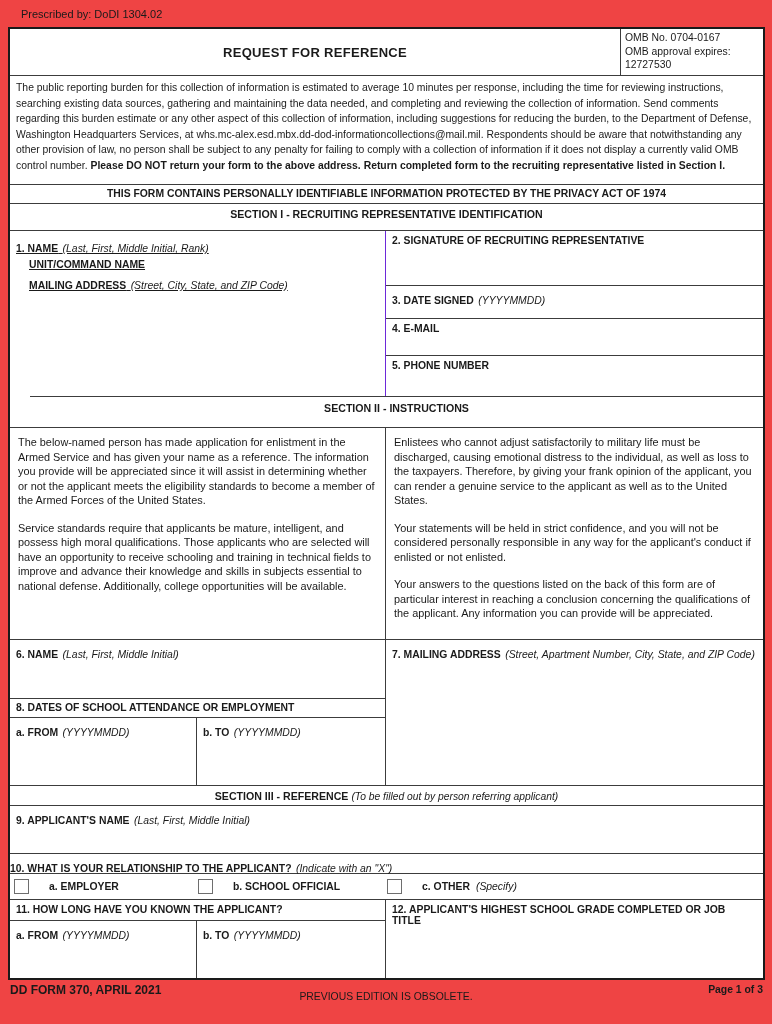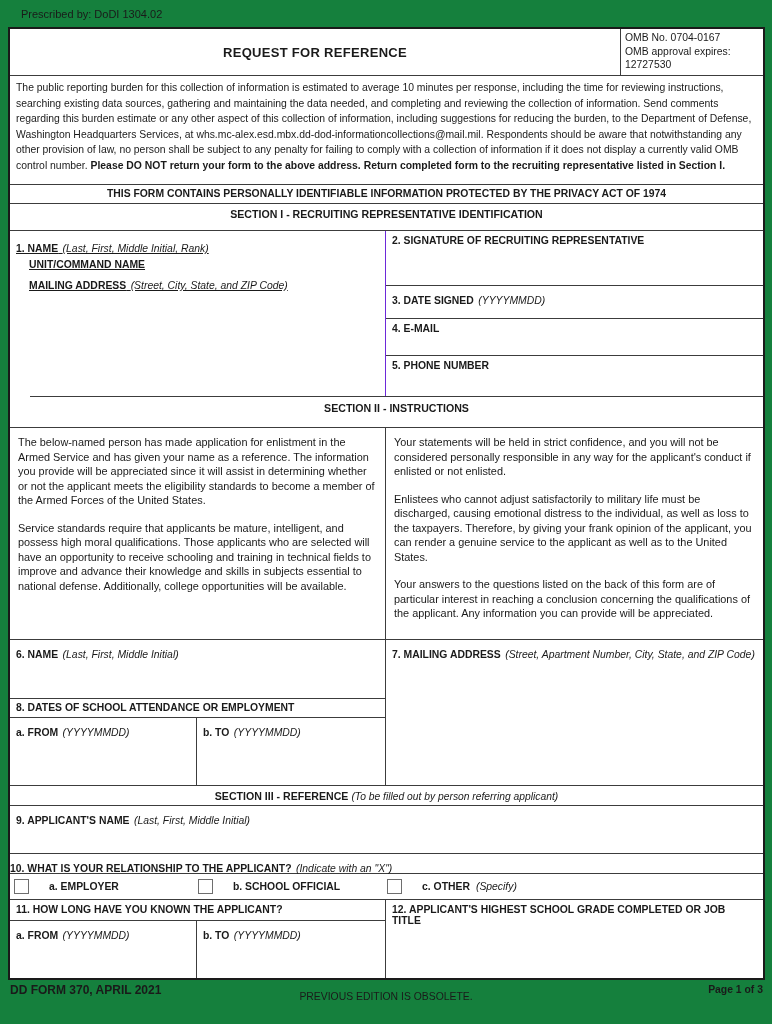--- a/index.html
+++ b/index.html
@@ -1,21 +1,21 @@
 <!DOCTYPE html>
 <html><head>
 <meta charset="utf-8">
 <style>
   * { box-sizing: border-box; margin: 0; padding: 0; }
   html,body { background:#ffffff; }
   .page {
     position: relative;
     width: 772px;
     height: 1024px;
-    background: #15803d;
+    background: #ef4444;
     font-family: "Liberation Sans", sans-serif;
     color: #1a1a1a;
     overflow: hidden;
   }
   .prescribed {
     position: absolute; top: 8px; left: 21px;
     font-size: 11px;
   }
   .form-box {
     position: absolute; left: 8px; top: 27px; width: 757px;
@@ -154,22 +154,22 @@
     </div>
 
     <div class="band2 row-border">SECTION II - INSTRUCTIONS</div>
 
     <div class="instr-row row-border">
       <div class="instr-col instr-left">
         <p>The below-named person has made application for enlistment in the Armed Service and has given your name as a reference.  The information you provide will be appreciated since it will assist in determining whether or not the applicant meets the eligibility standards to become a member of the Armed Forces of the United States.</p>
         <p>Service standards require that applicants be mature, intelligent, and possess high moral qualifications.  Those applicants who are selected will have an opportunity to receive schooling and training in technical fields to improve and advance their knowledge and skills in subjects essential to national defense.  Additionally, college opportunities will be available.</p>
       </div>
       <div class="instr-col instr-right">
+        <p>Enlistees who cannot adjust satisfactorily to military life must be discharged, causing emotional distress to the individual, as well as loss to the taxpayers.  Therefore, by giving your frank opinion of the applicant, you can render a genuine service to the applicant as well as to the United States.</p>
         <p>Your statements will be held in strict confidence, and you will not be considered personally responsible in any way for the applicant's conduct if enlisted or not enlisted.</p>
-        <p>Enlistees who cannot adjust satisfactorily to military life must be discharged, causing emotional distress to the individual, as well as loss to the taxpayers.  Therefore, by giving your frank opinion of the applicant, you can render a genuine service to the applicant as well as to the United States.</p>
         <p>Your answers to the questions listed on the back of this form are of particular interest in reaching a conclusion concerning the qualifications of the applicant.  Any information you can provide will be appreciated.</p>
       </div>
     </div>
 
     <div class="b67 row-border">
       <div class="b67-left">
         <div class="cell6">
           <div><span class="lbl">6. NAME</span> <span class="hint">(Last, First, Middle Initial)</span></div>
           <div class="fill"></div>
         </div>

